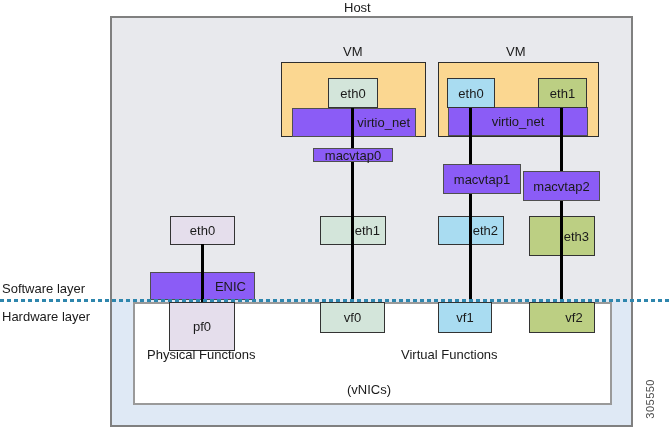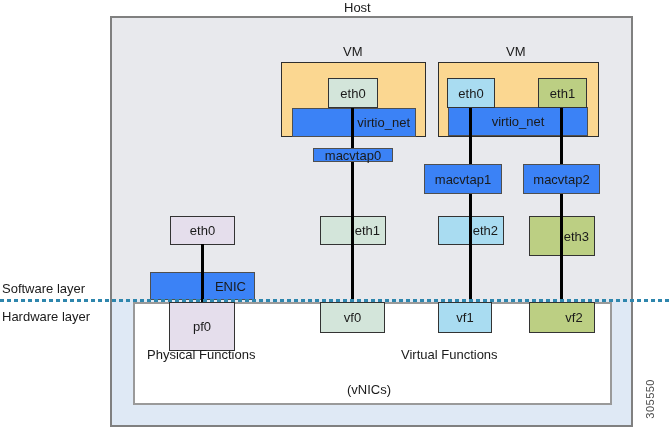--- a/index.html
+++ b/index.html
@@ -11,21 +11,21 @@
   .abs{position:absolute;box-sizing:border-box;}
   .box{
     position:absolute;box-sizing:border-box;
     display:flex;align-items:center;justify-content:center;
     border:1.5px solid #333333;white-space:nowrap;
   }
   .host{background:#e8e9ed;border:2px solid #808080;}
   .hwarea{background:#dfe9f5;}
   .vnicsbox{background:#ffffff;border:2px solid #9a9a9a;}
   .vm{background:#fbd791;border:1.5px solid #2e2e2e;}
-  .white{background:#3b82f6;border:1.5px solid #4f4f4f;}
+  .white{background:#8b5cf6;border:1.5px solid #4f4f4f;}
   .teal{background:#d3e5da;}
   .blue{background:#a9dcf1;}
   .green{background:#bccf83;}
   .lavender{background:#e5deec;}
   .r{justify-content:flex-end;padding-right:5px;}
   .line{position:absolute;width:3px;background:#000000;}
   .divider{
     position:absolute;left:0;top:299px;width:670px;height:3px;
     background-image:repeating-linear-gradient(to right,#2e86ad 0,#2e86ad 4px,rgba(0,0,0,0) 4px,rgba(0,0,0,0) 7px);
   }
@@ -67,22 +67,22 @@
   <div class="line" style="left:351px;top:106px;height:196px;"></div>
   <div class="line" style="left:469px;top:106px;height:196px;"></div>
   <div class="line" style="left:560px;top:106px;height:196px;"></div>
   <div class="line" style="left:201px;top:244px;height:58px;"></div>
 
   <div class="box teal" style="left:328px;top:78px;width:50px;height:30px;">eth0</div>
   <div class="box blue" style="left:447px;top:78px;width:48px;height:30px;">eth0</div>
   <div class="box green" style="left:538px;top:78px;width:49px;height:30px;">eth1</div>
 
   <div class="box white" style="left:313px;top:148px;width:80px;height:14px;">macvtap0</div>
-  <div class="box white" style="left:424px;top:164px;width:78px;height:30px;text-align:right;">macvtap1</div>
-  <div class="box white" style="left:523px;top:164px;width:77px;height:30px;">macvtap2</div>
+  <div class="box white" style="left:443px;top:164px;width:78px;height:30px;text-align:right;">macvtap1</div>
+  <div class="box white" style="left:523px;top:171px;width:77px;height:30px;">macvtap2</div>
 
   <div class="divider"></div>
 
   <div class="lbl" style="left:344px;top:0px;">Host</div>
   <div class="lbl" style="left:343px;top:44px;">VM</div>
   <div class="lbl" style="left:506px;top:44px;">VM</div>
   <div class="lbl" style="left:2px;top:281px;">Software layer</div>
   <div class="lbl" style="left:2px;top:309px;">Hardware layer</div>
   <div class="lbl" style="left:147px;top:347px;">Physical Functions</div>
   <div class="lbl" style="left:369px;top:347px;margin-left:32px;">Virtual Functions</div>

